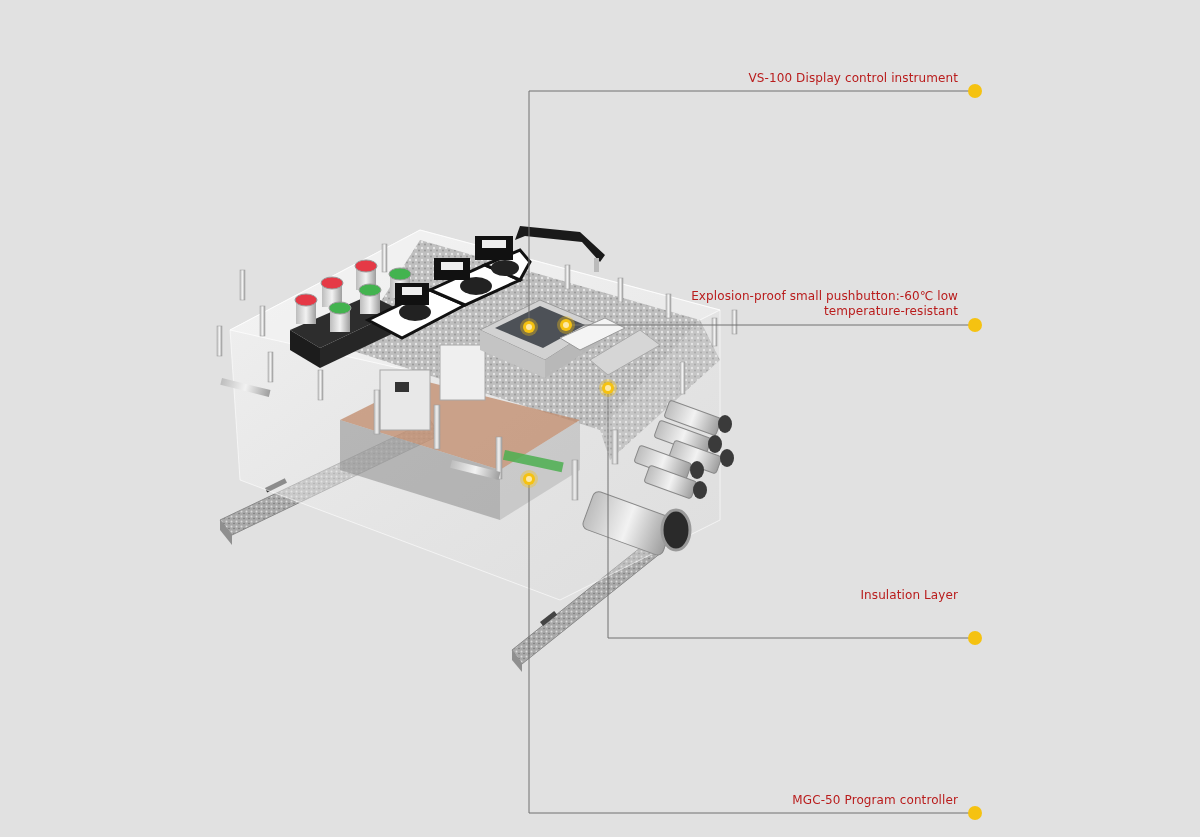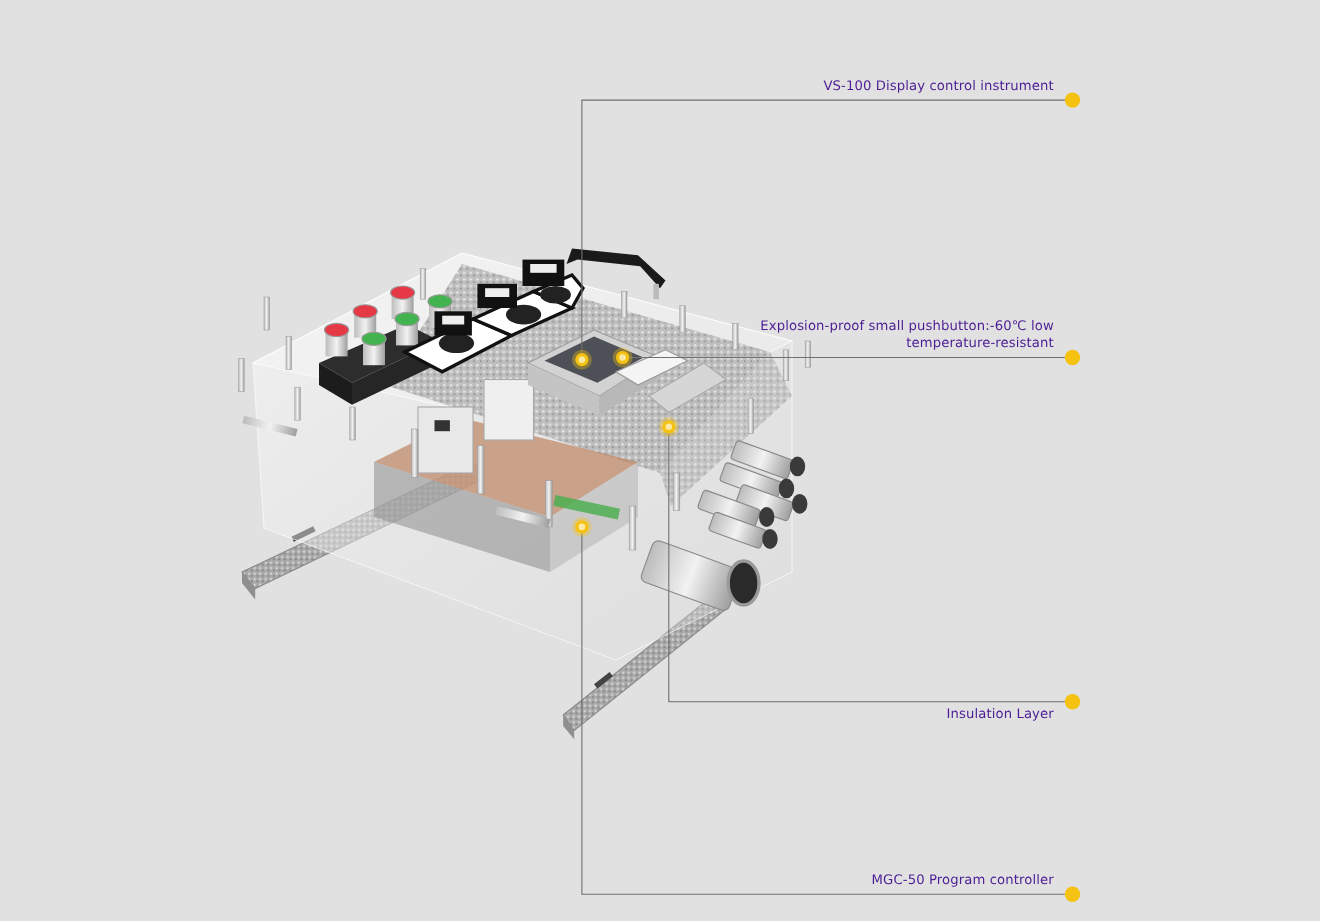--- a/index.html
+++ b/index.html
@@ -1,19 +1,19 @@
 <!DOCTYPE html>
 <html><head>
 <meta charset="utf-8">
 <style>
   html,body{margin:0;padding:0;}
   body{width:1200px;height:837px;background:#e1e1e1;position:relative;overflow:hidden;
        font-family:"DejaVu Sans","Liberation Sans",sans-serif;}
   #stage{position:absolute;left:0;top:0;width:1200px;height:837px;}
-  .label{position:absolute;color:#4c1d95;font-size:12px;letter-spacing:0.1px;text-align:right;line-height:15px;white-space:nowrap;}
+  .label{position:absolute;color:#b91c1c;font-size:12px;letter-spacing:0.1px;text-align:right;line-height:15px;white-space:nowrap;}
   .dot{position:absolute;width:14px;height:14px;border-radius:50%;background:#f5c211;cursor:pointer;}
   .hot{position:absolute;width:12px;height:12px;border-radius:50%;background:#f5c211;
        box-shadow:0 0 0 3px rgba(245,194,17,0.35);cursor:pointer;}
   .hot::after{content:"";position:absolute;left:3px;top:3px;width:6px;height:6px;border-radius:50%;background:#fde9a6;}
 </style>
 </head>
 <body>
 
 <div id="stage">
 
@@ -194,18 +194,18 @@
 
   <div class="label" style="right:242px;top:71px;">VS-100 Display control instrument</div>
   <div class="dot" style="left:968px;top:84px;"></div>
 
   <div class="label" style="right:242px;top:289px;text-align:right;">
     <div>Explosion-proof small pushbutton:-60℃ low</div>
     <div>temperature-resistant</div>
   </div>
   <div class="dot" style="left:968px;top:318px;"></div>
 
-  <div class="label" style="right:242px;top:642px;">Insulation Layer</div>
+  <div class="label" style="right:242px;top:588px;">Insulation Layer</div>
   <div class="dot" style="left:968px;top:631px;"></div>
 
   <div class="label" style="right:242px;top:793px;">MGC-50 Program controller</div>
   <div class="dot" style="left:968px;top:806px;"></div>
 </div>
 
 </body></html>

